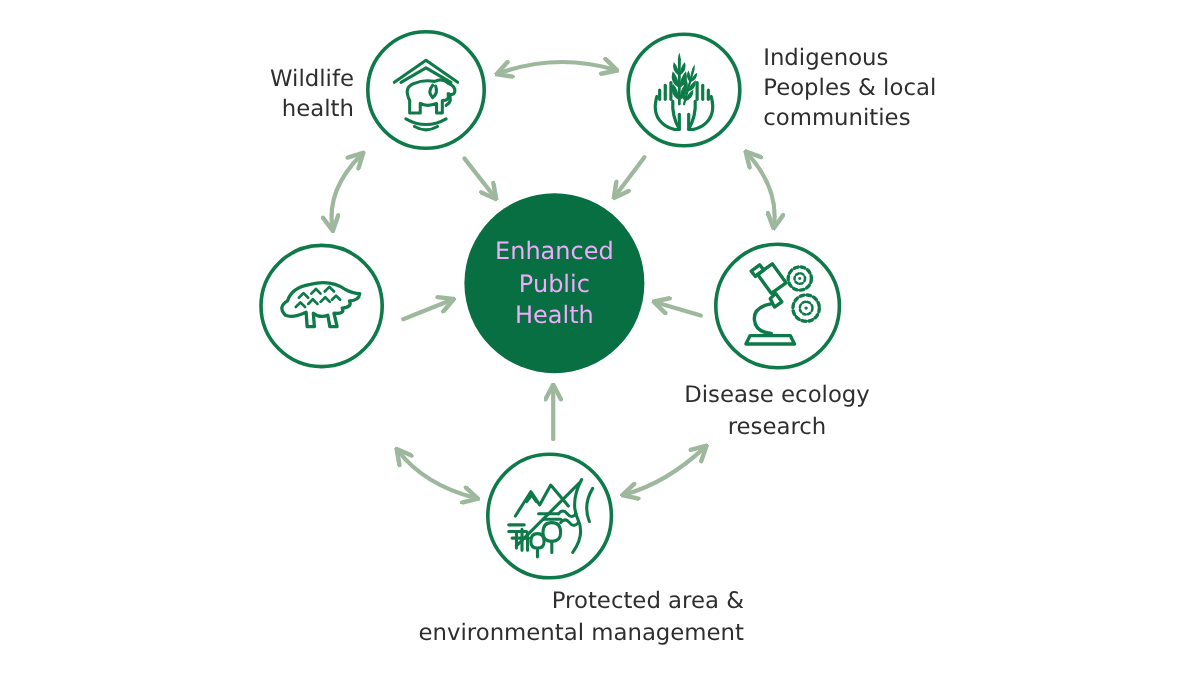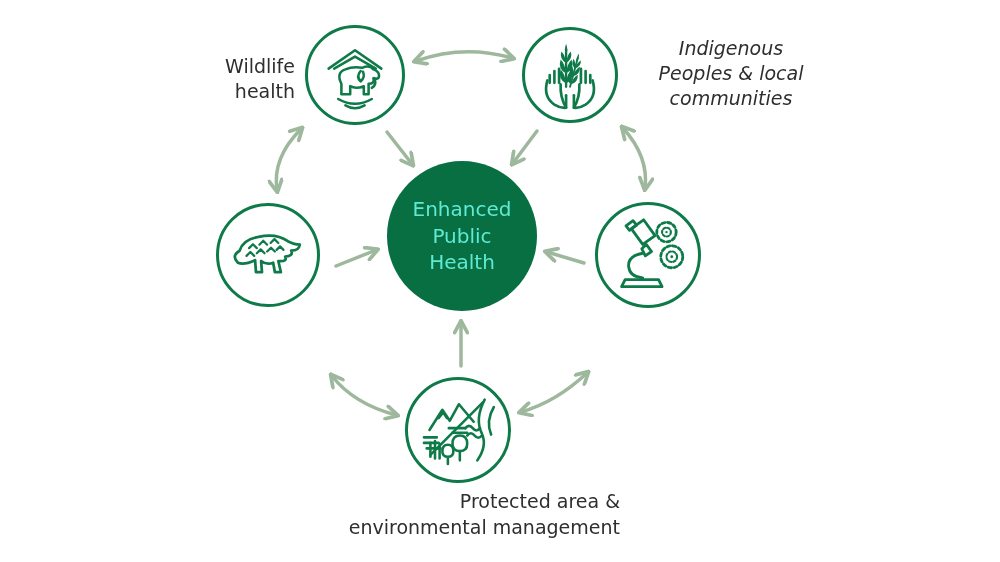--- a/index.html
+++ b/index.html
@@ -8,29 +8,29 @@
     font-family:"DejaVu Sans","Liberation Sans",sans-serif;
   }
   .arrow-layer{position:absolute;left:0;top:0;width:1000px;height:562px;}
   .node{
     position:absolute;border-radius:50%;background:#fff;border:3px solid #0f7a49;
     display:flex;align-items:center;justify-content:center;box-sizing:border-box;
   }
   .node svg{display:block;}
   .hub{
     position:absolute;left:387px;top:161px;width:150px;height:150px;border-radius:50%;
-    background:#076f41;color:#5eead4;display:flex;align-items:center;justify-content:center;
+    background:#076f41;color:#f0abfc;display:flex;align-items:center;justify-content:center;
     text-align:center;font-size:20px;line-height:1.32;white-space:pre-line;
   }
   .lbl{
     position:absolute;color:#2e2e2e;font-size:19px;white-space:pre-line;
   }
   .lbl.right{text-align:right;}
   .lbl.center{text-align:center;}
-  .lbl.left{text-align:center;font-style:italic;}
+  .lbl.left{text-align:left;}
   #lbl-wildlife{left:165px;top:54px;width:130px;line-height:25px;}
   #lbl-indigenous{left:636px;top:36px;width:190px;line-height:25px;}
   #lbl-counter{left:192px;top:312px;width:200px;line-height:30px;}
   #lbl-disease{left:545px;top:316px;width:205px;line-height:27px;}
   #lbl-protected{left:310px;top:488px;width:310px;line-height:26px;text-align:right;}
 </style>
 </head>
 <body>
 
 <div id="stage">
@@ -139,16 +139,18 @@
       <path d="M58,48 q4,-5 8,0 q4,5 8,0"></path>
       <path d="M60,56 q4,-5 8,0 q4,5 8,0"></path>
     </svg>
   </div>
 
   <div id="lbl-wildlife" class="lbl right">Wildlife
 health</div>
   <div id="lbl-indigenous" class="lbl left">Indigenous
 Peoples &amp; local
 communities</div>
+  <div id="lbl-disease" class="lbl center">Disease ecology
+research</div>
   <div id="lbl-protected" class="lbl center">Protected area &amp;
 environmental management</div>
 
 </div>
 
 </body></html>

